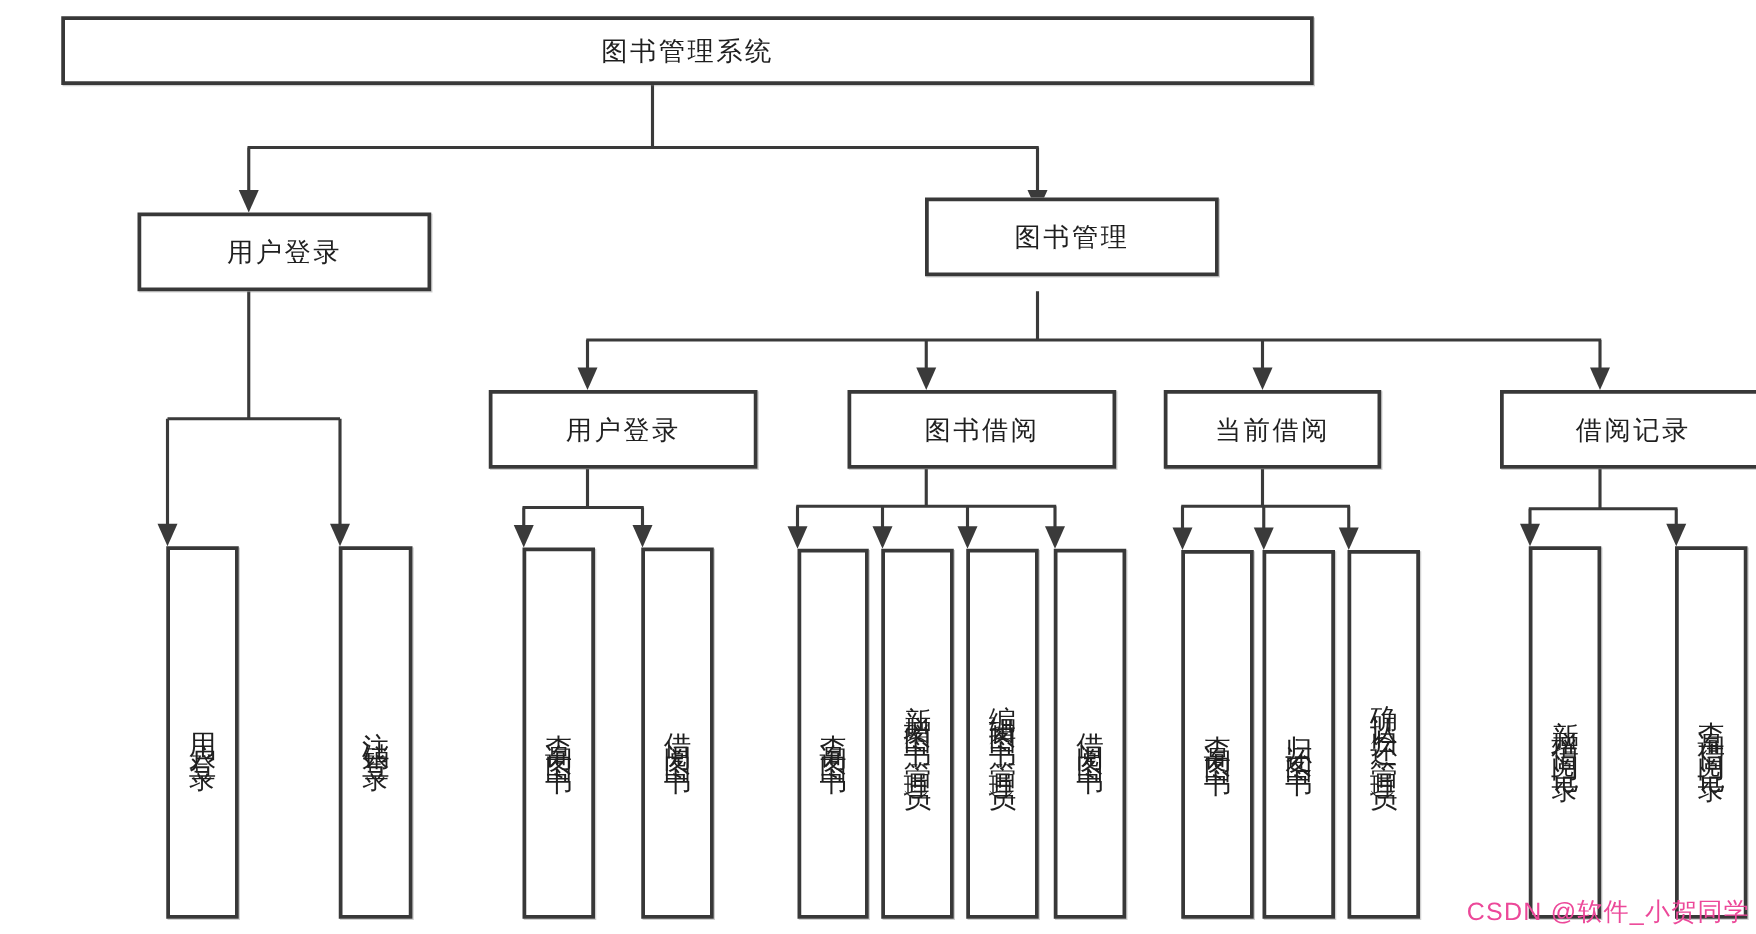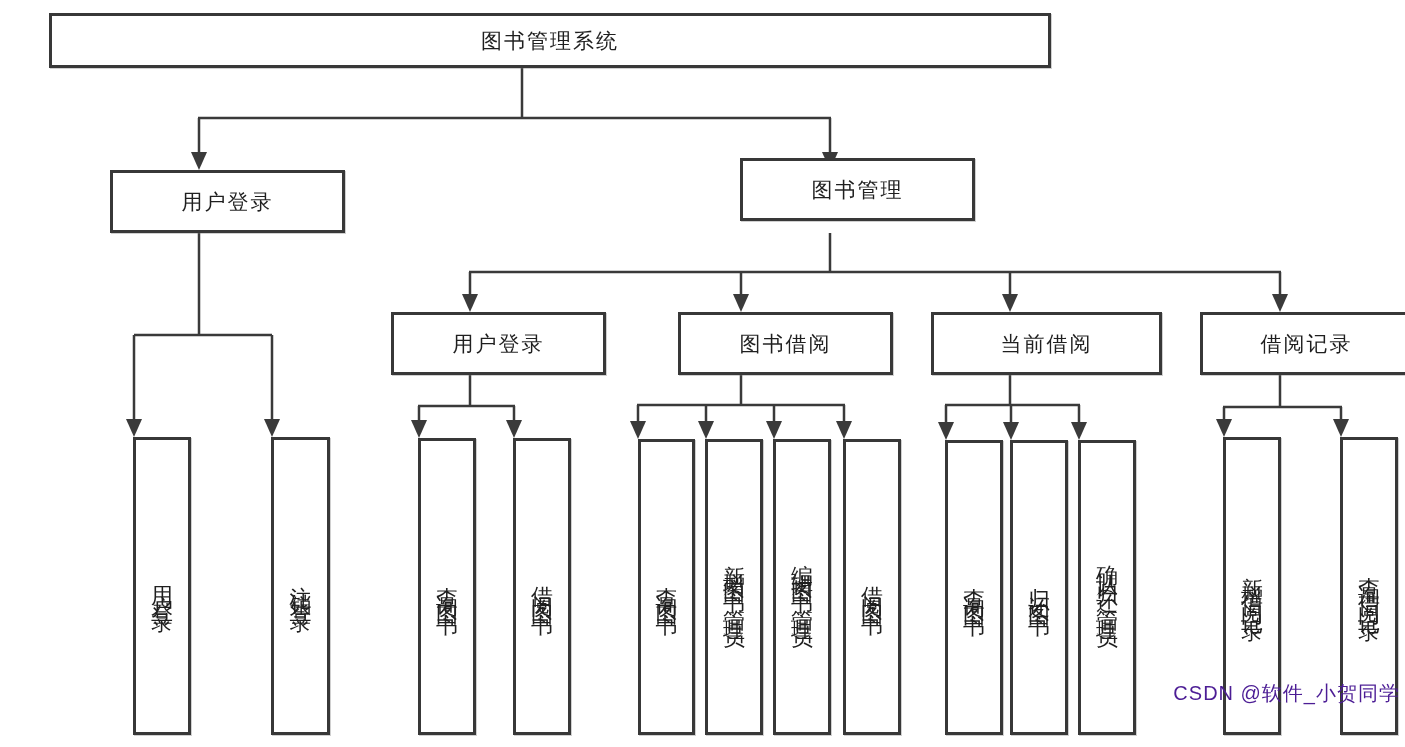--- a/index.html
+++ b/index.html
@@ -26,24 +26,24 @@
   .vbox span{
     writing-mode:vertical-rl;
     text-orientation:mixed;
     white-space:nowrap;
     line-height:1;
     font-size:22px;
     letter-spacing:9px;
   }
   .watermark{
     position:absolute;
-    right:5px;top:680px;
+    right:5px;top:716px;
     z-index:3;
     font-size:20px;
-    color:#4c1d95;
+    color:#ec4899;
     letter-spacing:1px;
     white-space:nowrap;
   }
 </style>
 </head>
 <body>
 
 <div class="stage">
 
   <svg class="connectors" width="1405" height="747" viewBox="0 0 1405 747">
@@ -115,21 +115,21 @@
   <div class="node hbox" style="left:712px;top:158px;width:235px;height:63px;">
     <span>图书管理</span>
   </div>
 
   <div class="node hbox" style="left:363px;top:312px;width:215px;height:63px;">
     <span>用户登录</span>
   </div>
   <div class="node hbox" style="left:650px;top:312px;width:215px;height:63px;">
     <span>图书借阅</span>
   </div>
-  <div class="node hbox" style="left:903px;top:312px;width:231px;height:63px;">
+  <div class="node hbox" style="left:903px;top:312px;width:174px;height:63px;">
     <span>当前借阅</span>
   </div>
   <div class="node hbox" style="left:1172px;top:312px;width:213px;height:63px;">
     <span>借阅记录</span>
   </div>
 
   <div class="node vbox" style="left:105px;top:437px;width:58px;height:298px;">
     <span>用户登录</span>
   </div>
   <div class="node vbox" style="left:243px;top:437px;width:59px;height:298px;">

